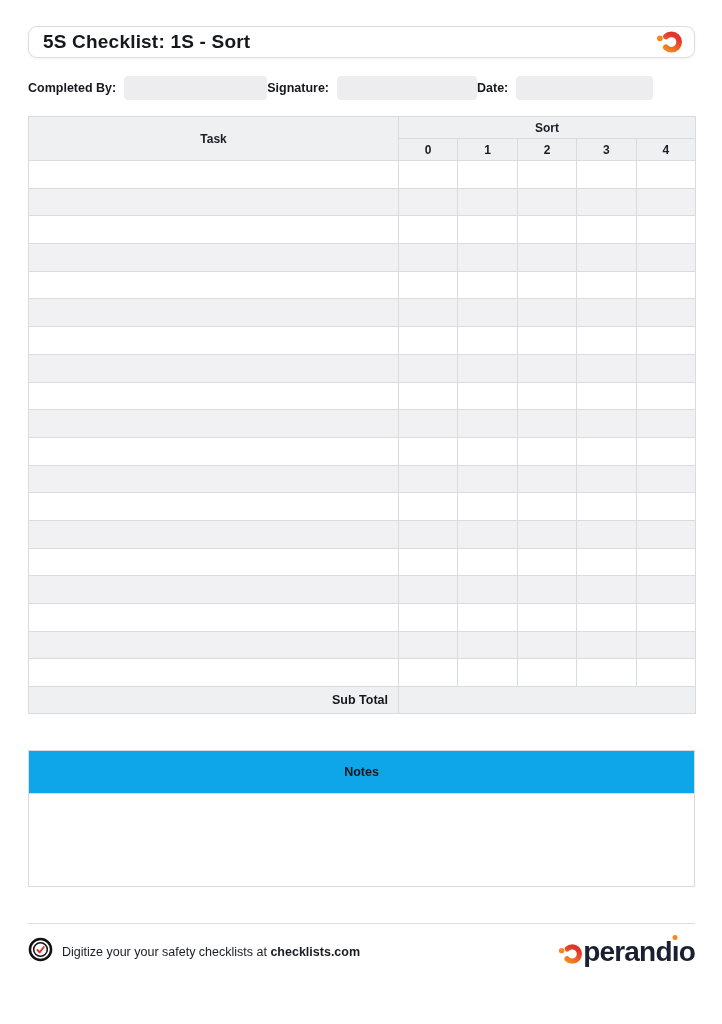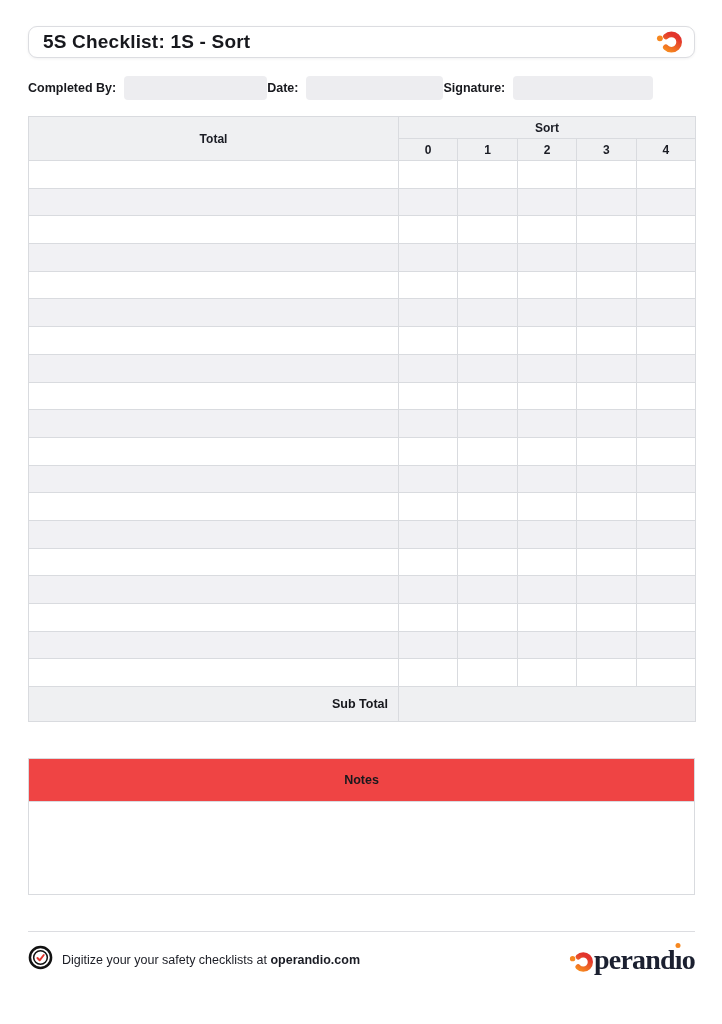--- a/index.html
+++ b/index.html
@@ -43,45 +43,45 @@
   .checklist-table thead th {
     background:#eff0f2; font-size:12px; font-weight:bold; color:#1a1c24;
     text-align:center; vertical-align:middle;
   }
   .th-task { width:370px; }
   .row-score { height:22px; }
   .row-nums th { height:22px; }
   .checklist-table tbody td { height:27.7px; background:#ffffff; }
   .checklist-table tbody tr:nth-child(even) td { background:#f1f1f4; }
   .subtotal-row td {
-    background:#eff0f2 !important; height:35px;margin-left:12px;
+    background:#eff0f2 !important; height:27px;margin-left:12px;
   }
   .subtotal-label {
     text-align:right; font-weight:bold; font-size:12.5px; padding-right:10px;
   }
 
   
   .notes-box { margin-top:36px; border:1px solid #d9dbdf; }
   .notes-header {
-    height:43px; background:#ef4444; border-bottom:1px solid #d9dbdf;
+    height:43px; background:#0ea5e9; border-bottom:1px solid #d9dbdf;
     display:flex; align-items:center; justify-content:center;
     font-size:12.5px; font-weight:bold;
   }
   .notes-body { height:92px; background:#ffffff; }
 
   
   .footer-divider { margin-top:36px; border-top:1px solid #dcdde1; }
   .footer {
     padding-top:13px;
     display:flex; align-items:center; justify-content:space-between;
   }
   .footer-left { display:flex; align-items:center; gap:9px; }
   .tagline { font-size:12.5px; color:#1a1c24; }
   .tagline .link { font-weight:bold; }
-  .brand { display:flex; align-items:center;font-family:Liberation Serif, serif; }
+  .brand { display:flex; align-items:center; }
   .brand-text {
     font-size:28px; font-weight:bold; color:#1b2030;
     letter-spacing:-0.8px; margin-left:1px; line-height:1;
   }
   .brand-i { position:relative; }
   .brand-i::after {
     content:""; position:absolute; left:50%; transform:translateX(-50%);
     top:-0.5px; width:5px; height:5px; border-radius:50%; background:#f6871f;
   }
 </style>
@@ -105,41 +105,41 @@
       </svg>
     </span>
   </div>
 
   <div class="fields-row">
     <div class="field-group">
       <span class="field-label">Completed By:</span>
       <div class="field-input fw1"></div>
     </div>
     <div class="field-group">
+      <span class="field-label">Signature:</span>
+      <div class="field-input fw2"></div>
+    </div>
+    <div class="field-group">
       <span class="field-label">Date:</span>
       <div class="field-input fw3"></div>
-    </div>
-    <div class="field-group">
-      <span class="field-label">Signature:</span>
-      <div class="field-input fw2"></div>
     </div>
   </div>
 
   <table class="checklist-table">
     <colgroup>
       <col style="width:370px">
       <col style="width:59.4px">
         <col style="width:59.4px">
         <col style="width:59.4px">
       <col style="width:59.4px">
         <col style="width:59.4px">
     </colgroup>
     <thead>
       <tr class="row-score">
-        <th class="th-task" rowspan="2">Total</th>
+        <th class="th-task" rowspan="2">Task</th>
         <th colspan="5">Sort</th>
       </tr>
       <tr class="row-nums" id="score-values-row">
           <th>0</th>
           <th>1</th>
           <th>2</th>
           <th>3</th>
           <th>4</th>
         </tr>
     </thead>
@@ -313,21 +313,21 @@
   <div class="footer-divider"></div>
   <div class="footer">
     <div class="footer-left">
       <span>
         <svg width="25" height="25" viewBox="0 0 26 26">
           <circle cx="13" cy="13" r="11" fill="none" stroke="#121212" stroke-width="2.6"></circle>
           <circle cx="13" cy="13" r="7.1" fill="none" stroke="#121212" stroke-width="1.6"></circle>
           <path d="M9.8 13.5 l2.3 2.4 l4.3 -5.5" fill="none" stroke="#E2342D" stroke-width="2" stroke-linecap="round" stroke-linejoin="round"></path>
         </svg>
       </span>
-      <span class="tagline"><span>Digitize your your safety checklists at </span><span class="link">operandio.com</span></span>
+      <span class="tagline"><span>Digitize your your safety checklists at </span><span class="link">checklists.com</span></span>
     </div>
     <div class="brand">
       <span>
         <svg class="logo-svg" width="24" height="24" viewBox="0 0 32 32" style="margin-top:4px;">
           <defs>
             <linearGradient id="swirlGrad2" x1="0" y1="0" x2="0.25" y2="1">
               <stop offset="0" stop-color="#F6871F"></stop>
               <stop offset="1" stop-color="#E2342D"></stop>
             </linearGradient>
           </defs>

